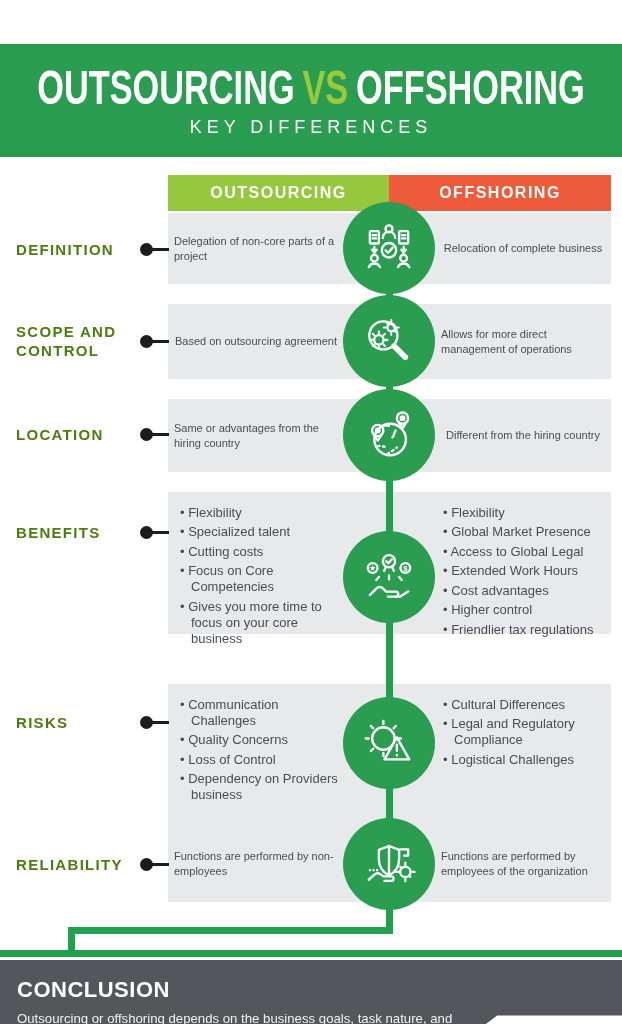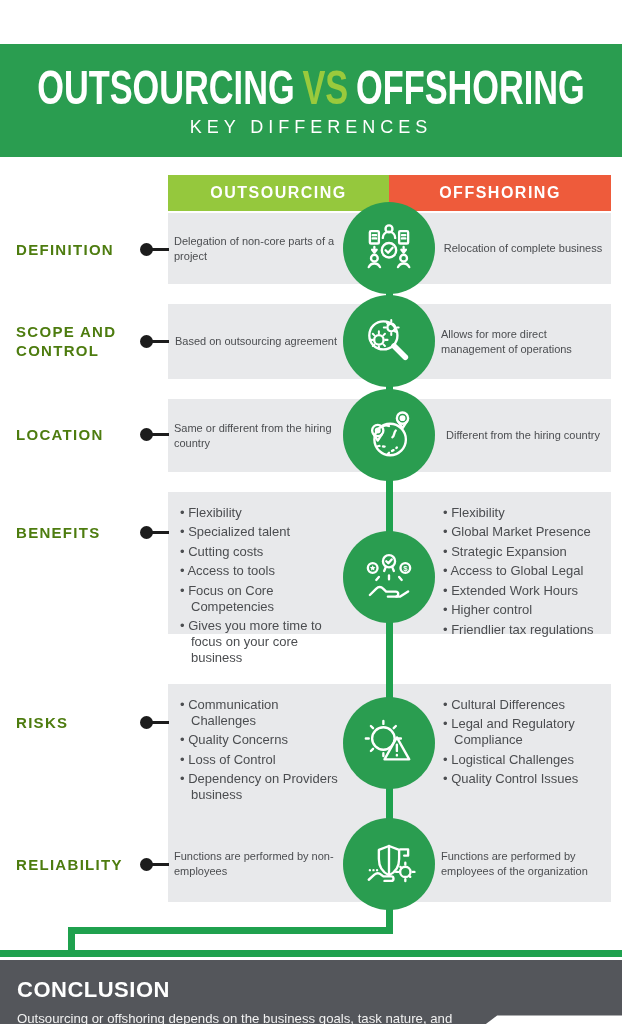--- a/index.html
+++ b/index.html
@@ -131,21 +131,21 @@
     </g>
       </svg>
   </div>
 
   <div class="row-label" style="top:381px">LOCATION</div>
   <div class="lead" style="left:140px;top:390px">
       <span class="dot"></span>
       <span class="tail"></span>
     </div>
   <div class="box" style="top:355px;height:73px">
-    <div class="cell para cell-l">Same or different from the hiring country</div>
+    <div class="cell para cell-l">Same or advantages from the hiring country</div>
     <div class="cell para cell-r">Different from the hiring country</div>
   </div>
   <div class="circle" style="top:345px">
     <svg viewBox="0 0 48 48">
         <g stroke="#fff" fill="none" stroke-width="2.1" stroke-linecap="round" stroke-linejoin="round">
       <circle cx="25" cy="28" r="14"></circle>
       <path d="M14 34 c3 -1 5 1 8 0" stroke-dasharray="1.5 3.2"></path>
       <path d="M23 41 c2 -3 6 -3 8 -6" stroke-dasharray="1.5 3.2"></path>
       <path d="M30 20 c-2 2 -1 5 -3 6"></path>
           <path d="M17 17 c2 -1.5 5 -2 7 -1"></path>
@@ -162,30 +162,29 @@
   <div class="row-label" style="top:479px">BENEFITS</div>
   <div class="lead" style="left:140px;top:488px">
       <span class="dot"></span>
       <span class="tail"></span>
     </div>
   <div class="box" style="top:448px;height:142px">
     <ul class="cell bullets cell-l">
         <li>Flexibility</li>
         <li>Specialized talent</li>
         <li>Cutting costs</li>
-        <li>Access to tools</li>
         <li>Focus on Core Competencies</li>
         <li>Gives you more time to focus on your core business</li>
       </ul>
     <ul class="cell bullets cell-r">
         <li>Flexibility</li>
         <li>Global Market Presence</li>
-        <li>Strategic Expansion</li>
         <li>Access to Global Legal</li>
         <li>Extended Work Hours</li>
+        <li>Cost advantages</li>
         <li>Higher control</li>
         <li>Friendlier tax regulations</li>
       </ul>
   </div>
   <div class="circle" style="top:487px">
     <svg viewBox="0 0 48 48">
         <g stroke="#fff" fill="none" stroke-width="2.1" stroke-linecap="round" stroke-linejoin="round">
       <circle cx="24" cy="10" r="5.4"></circle>
           <path d="M21.6 10 l1.8 1.8 3 -3.4"></path>
       <path d="M21.2 15 l-1.5 3.6 M26.8 15 l1.5 3.6"></path>
@@ -209,21 +208,20 @@
     <ul class="cell bullets cell-l">
         <li>Communication Challenges</li>
         <li>Quality Concerns</li>
         <li>Loss of Control</li>
         <li>Dependency on Providers business</li>
       </ul>
     <ul class="cell bullets cell-r">
         <li>Cultural Differences</li>
         <li>Legal and Regulatory Compliance</li>
         <li>Logistical Challenges</li>
-        <li>Quality Control Issues</li>
       </ul>
   </div>
   <div class="circle" style="top:653px">
     <svg viewBox="0 0 48 48">
         <g stroke="#fff" fill="none" stroke-width="2.1" stroke-linecap="round" stroke-linejoin="round">
       <circle cx="19" cy="20" r="10"></circle>
       <path d="M19 7 v-2.6 M19 33 v2.6 M6 20 h-2.6 M32 20 h2.6 M9.8 10.8 l-1.9 -1.9 M28.2 29.2 l1.9 1.9 M28.2 10.8 l1.9 -1.9 M9.8 29.2 l-1.9 1.9"></path>
       <path d="M31 19 L42 38.5 H20 Z" fill="#2A9D50"></path>
       <path d="M31 25.5 v5.5 M31 34.6 v0.4"></path>
     </g>

